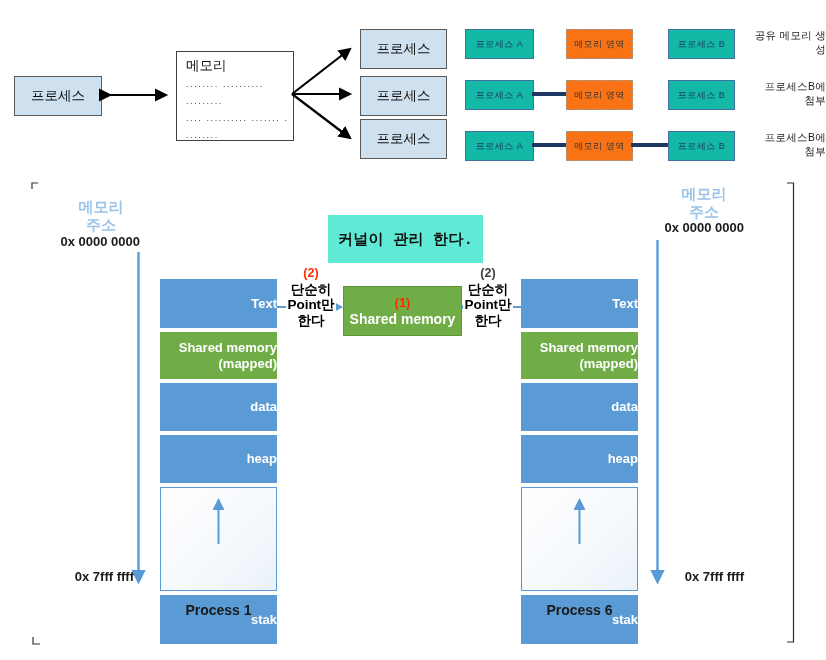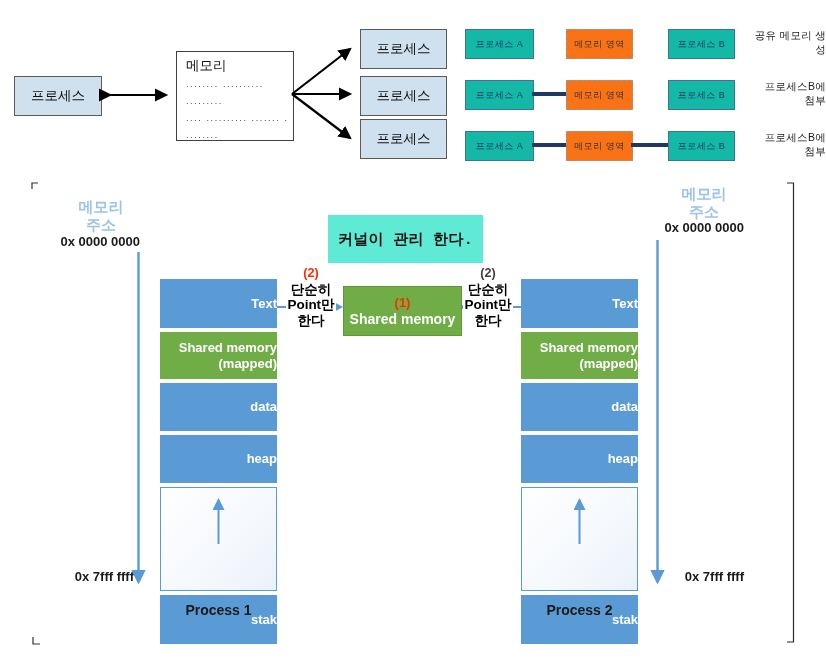--- a/index.html
+++ b/index.html
@@ -166,21 +166,21 @@
       <span>data</span>
     </div>
     <div class="seg" style="top:156px;height:48px;">
       <span>heap</span>
     </div>
     <div class="seg seg-empty" style="top:208px;height:104px;"></div>
     <div class="seg" style="top:316px;height:49px;">
       <span>stak</span>
     </div>
   </div>
-  <div class="abs proc-name" style="left:521px;top:602px;width:117px;">Process 2</div>
+  <div class="abs proc-name" style="left:521px;top:602px;width:117px;">Process 6</div>
 
   <div class="abs flexc kernel-box" style="left:328px;top:215px;width:155px;height:48px;">
     <span>커널이 관리 한다.</span>
   </div>
 
   <div class="abs shared-box" style="left:343px;top:286px;width:117px;height:48px;">
     <span class="shared-num">(1)</span>
     <span class="shared-label">Shared memory</span>
   </div>
 

